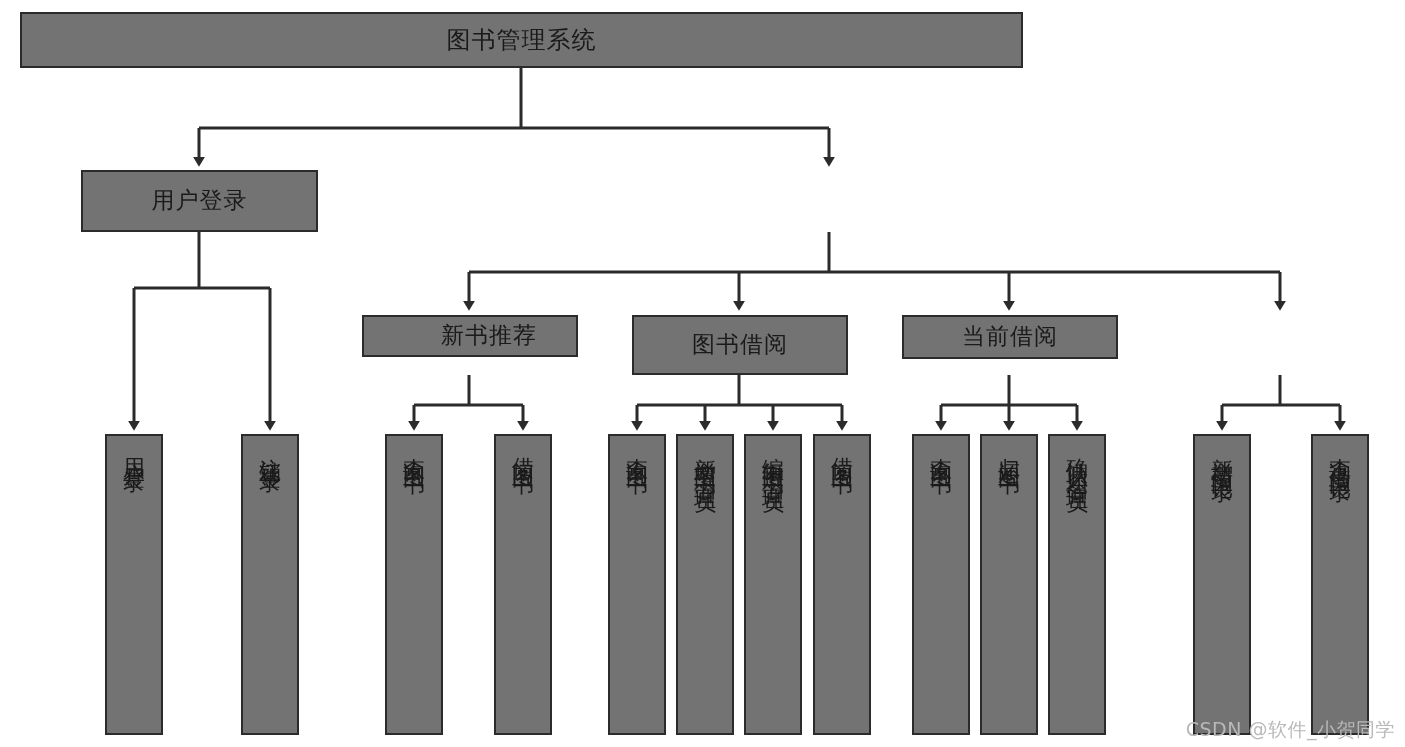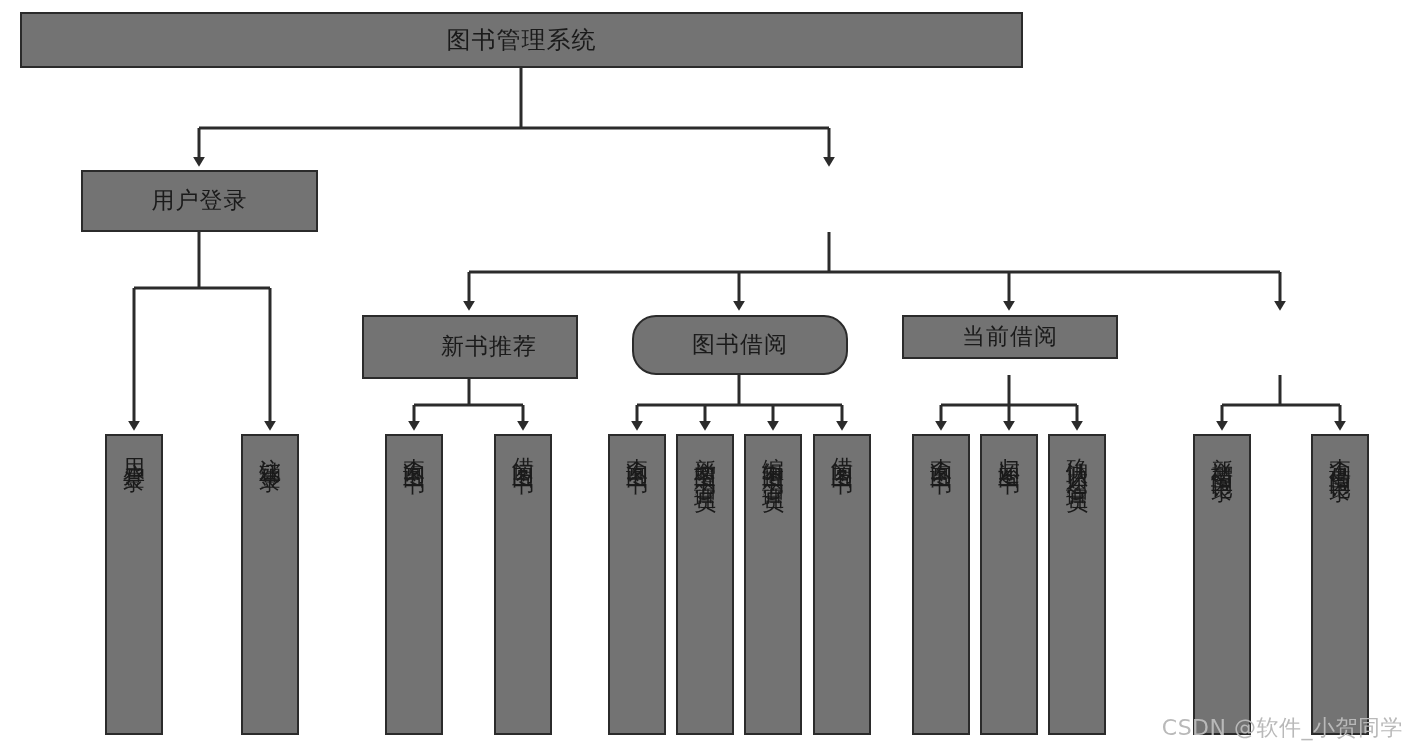--- a/index.html
+++ b/index.html
@@ -60,23 +60,23 @@
     writing-mode: vertical-rl;
     text-orientation: upright;
     font-size: 22px;
     letter-spacing: 5px;
     line-height: 1;
     white-space: nowrap;
     -webkit-text-orientation: upright;
   }
   .watermark {
     position: absolute;
-    right: 2px;
+    right: 10px;
     bottom: 4px;
-    font-size: 22px;
+    font-size: 19px;
     color: #b9b9b9;
     letter-spacing: 0.5px;
     white-space: nowrap;
     font-family: "DejaVu Sans", "Liberation Sans", sans-serif;
   }
 </style>
 </head>
 <body>
 
 <div id="canvas">
@@ -134,25 +134,25 @@
 
   <div class="node h root" style="left:20px; top:12px; width:1003px; height:56px;">
     <span class="lbl">图书管理系统</span>
   </div>
 
   <div class="node h" style="left:81px; top:170px; width:237px; height:62px;">
     <span class="lbl">用户登录</span>
   </div>
 
 
-  <div class="node h" style="left:362px; top:315px; width:216px; height:64px;padding-left:38px;">
+  <div class="node h" style="left:362px; top:315px; width:216px; height:42px;padding-left:38px;">
     <span class="lbl">新书推荐</span>
   </div>
 
-  <div class="node h" style="left:632px; top:315px; width:216px; height:60px;border-radius:24px;">
+  <div class="node h" style="left:632px; top:315px; width:216px; height:60px;">
     <span class="lbl">图书借阅</span>
   </div>
 
   <div class="node h" style="left:902px; top:315px; width:216px; height:44px;">
     <span class="lbl">当前借阅</span>
   </div>
 
 
   <div class="node v" style="left:105px; top:434px; width:58px; height:301px;">
     <span class="lbl">用户登录</span>

